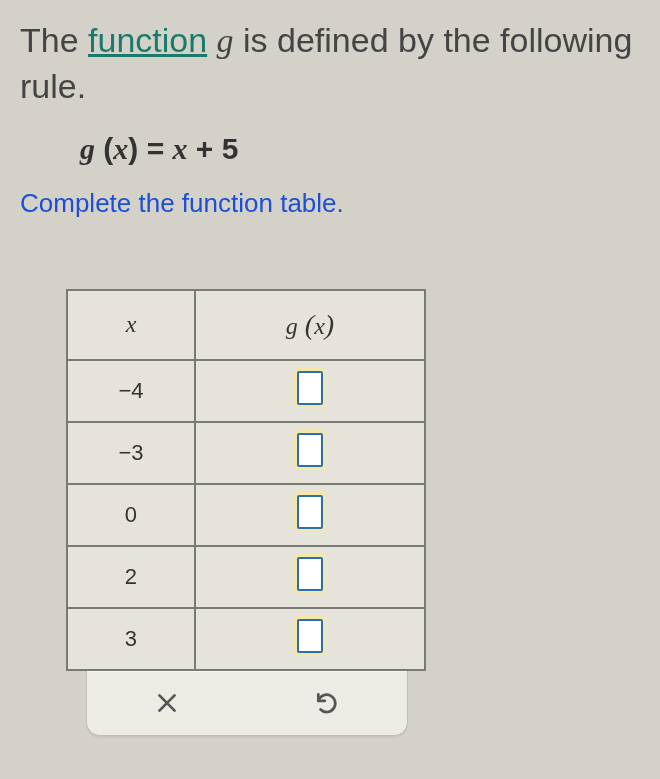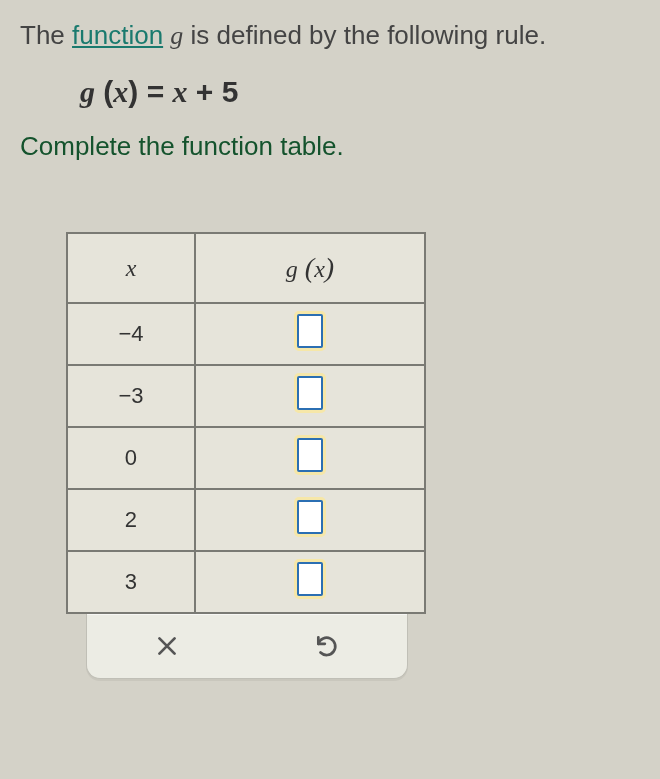--- a/index.html
+++ b/index.html
@@ -5,29 +5,29 @@
   html,body{margin:0;padding:0}
   body{
     width:660px;height:779px;
     background:#d4d2c8;
     font-family:"Segoe UI",Arial,sans-serif;
     color:#3a3a3a;
     overflow:hidden;
     box-sizing:border-box;
     padding:18px 20px;
   }
-  .intro{font-size:26px;line-height:1.35;color:#444}
+  .intro{font-size:34px;line-height:1.35;color:#444}
   .link{color:#1a7a6e;text-decoration:underline}
   .ital{font-style:italic;font-family:Georgia,serif}
   .formula{
     font-size:30px;font-style:italic;font-family:Georgia,serif;
     margin:22px 0 22px 60px;color:#333;font-weight:bold;
   }
   .formula .plain{font-style:normal;font-family:"Segoe UI",Arial,sans-serif}
-  .subhead{font-size:26px;color:#14532d;margin-bottom:70px}
+  .subhead{font-size:26px;color:#1d4ed8;margin-bottom:70px}
   .tablewrap{margin-left:46px;width:360px}
   table{
     border-collapse:collapse;width:100%;background:#e6e4da;
     border:2px solid #7a7a74;
   }
   th,td{
     border:2px solid #7a7a74;text-align:center;
     height:58px;font-size:22px;color:#333;
   }
   th{height:66px;font-weight:normal;font-style:italic;font-family:Georgia,serif;font-size:24px}

